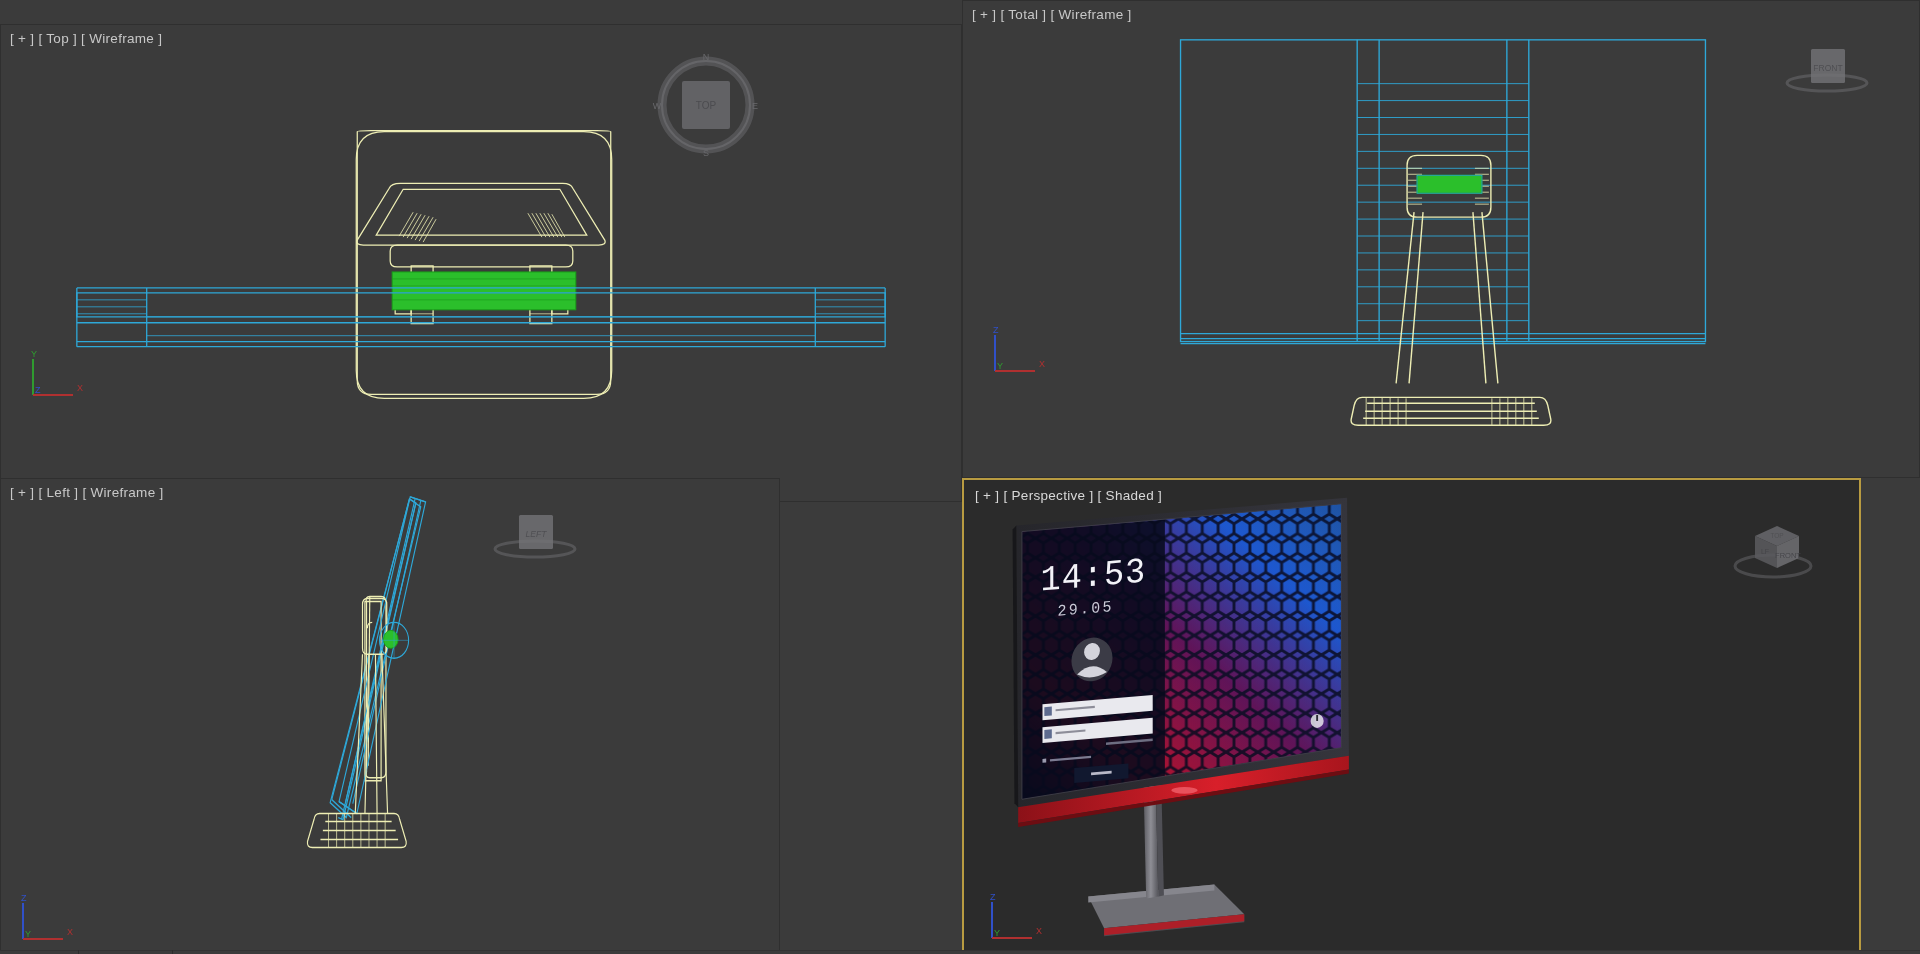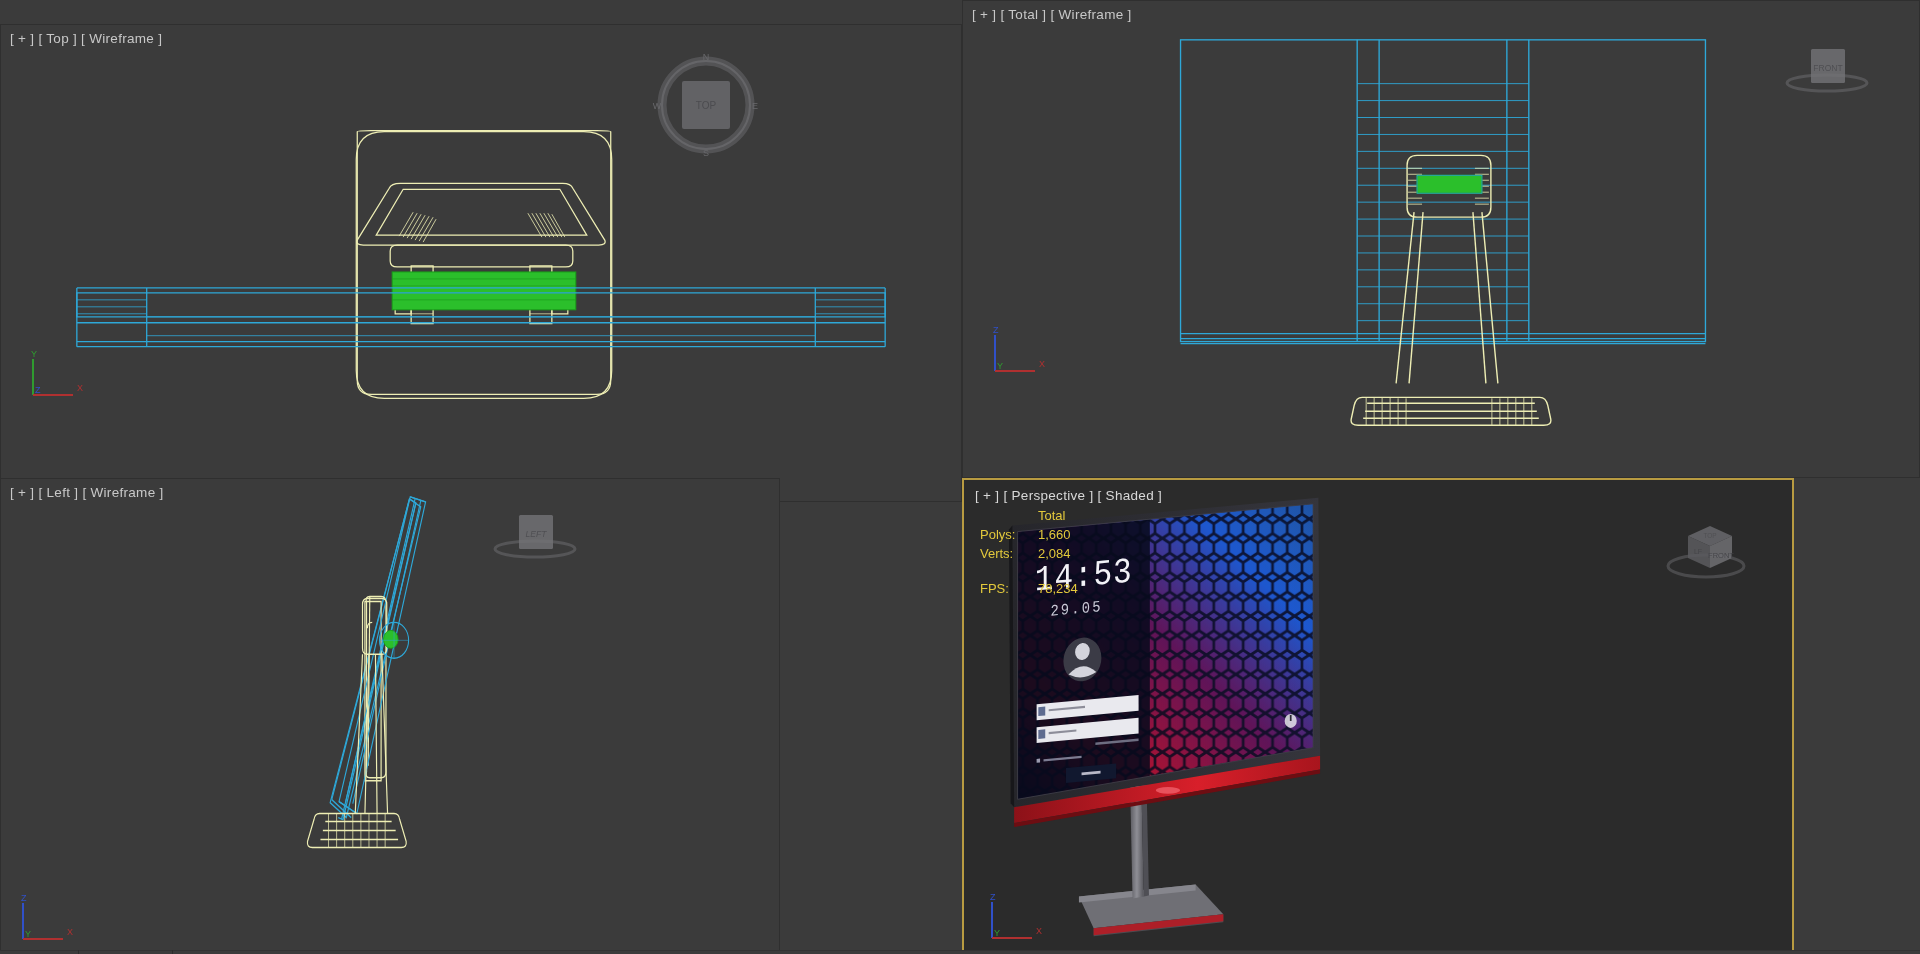--- a/index.html
+++ b/index.html
@@ -14,21 +14,21 @@
   
   .vp{
     position:absolute;
     background:#3b3b3b;
     overflow:hidden;
   }
   .vp.inactive{ border:1px solid #2f2f2f; }
   .vp-top   { left:0;    top:0;   width:962px; height:478px;margin-top:24px; }
   .vp-front { left:962px;top:0;   width:958px; height:478px; }
   .vp-left  { left:0;    top:478px;width:780px; height:476px; }
-  .vp-persp { left:962px;top:478px;width:832px; height:476px;
+  .vp-persp { left:962px;top:478px;width:899px; height:476px;
               background:#2b2b2b; border:2px solid #b89b41; }
 
   .vp-label{
     position:absolute; left:9px; top:6px;
     font-size:13.5px; letter-spacing:.3px;
     color:#c8c8c8; white-space:nowrap;
     z-index:6; user-select:none;
   }
   .vp-persp .vp-label{ color:#d8d8d8; left:11px; top:8px; }
 
@@ -342,45 +342,20 @@
         <text x="8" y="8" font-size="9" fill="#3050c8" font-family="Liberation Sans, sans-serif">Z</text>
         <text x="54" y="42" font-size="9" fill="#b03030" font-family="Liberation Sans, sans-serif">X</text>
         <text x="12" y="44" font-size="9" fill="#2f9b2f" font-family="Liberation Sans, sans-serif">Y</text>
       </svg>
     </div>
   </div>
 
   <div class="vp vp-persp">
     <div class="vp-label">[ + ] [ Perspective ] [ Shaded ]</div>
 
-    <div class="stats">
-      <table>
-        <tbody>
-            <tr>
-          <td class="lbl"></td>
-          <td>Total</td>
-        </tr>
-        <tr>
-          <td class="lbl">Polys:</td>
-          <td>1,660</td>
-        </tr>
-        <tr>
-          <td class="lbl">Verts:</td>
-          <td>2,084</td>
-        </tr>
-        <tr class="gap">
-              <td colspan="2"></td>
-            </tr>
-        <tr>
-          <td class="lbl">FPS:</td>
-          <td>78,234</td>
-        </tr>
-      </tbody>
-        </table>
-    </div>
 
     <svg class="scene" viewBox="0 0 958 476" preserveAspectRatio="none">
       <defs>
         <linearGradient id="scrBase" x1="0" y1="1" x2="1" y2="0">
           <stop offset="0%" stop-color="#120a20"></stop>
           <stop offset="35%" stop-color="#160c22"></stop>
           <stop offset="70%" stop-color="#0d1230"></stop>
           <stop offset="100%" stop-color="#0a1433"></stop>
         </linearGradient>
         <linearGradient id="hexGlow" x1="0" y1="1" x2="1" y2="0">

